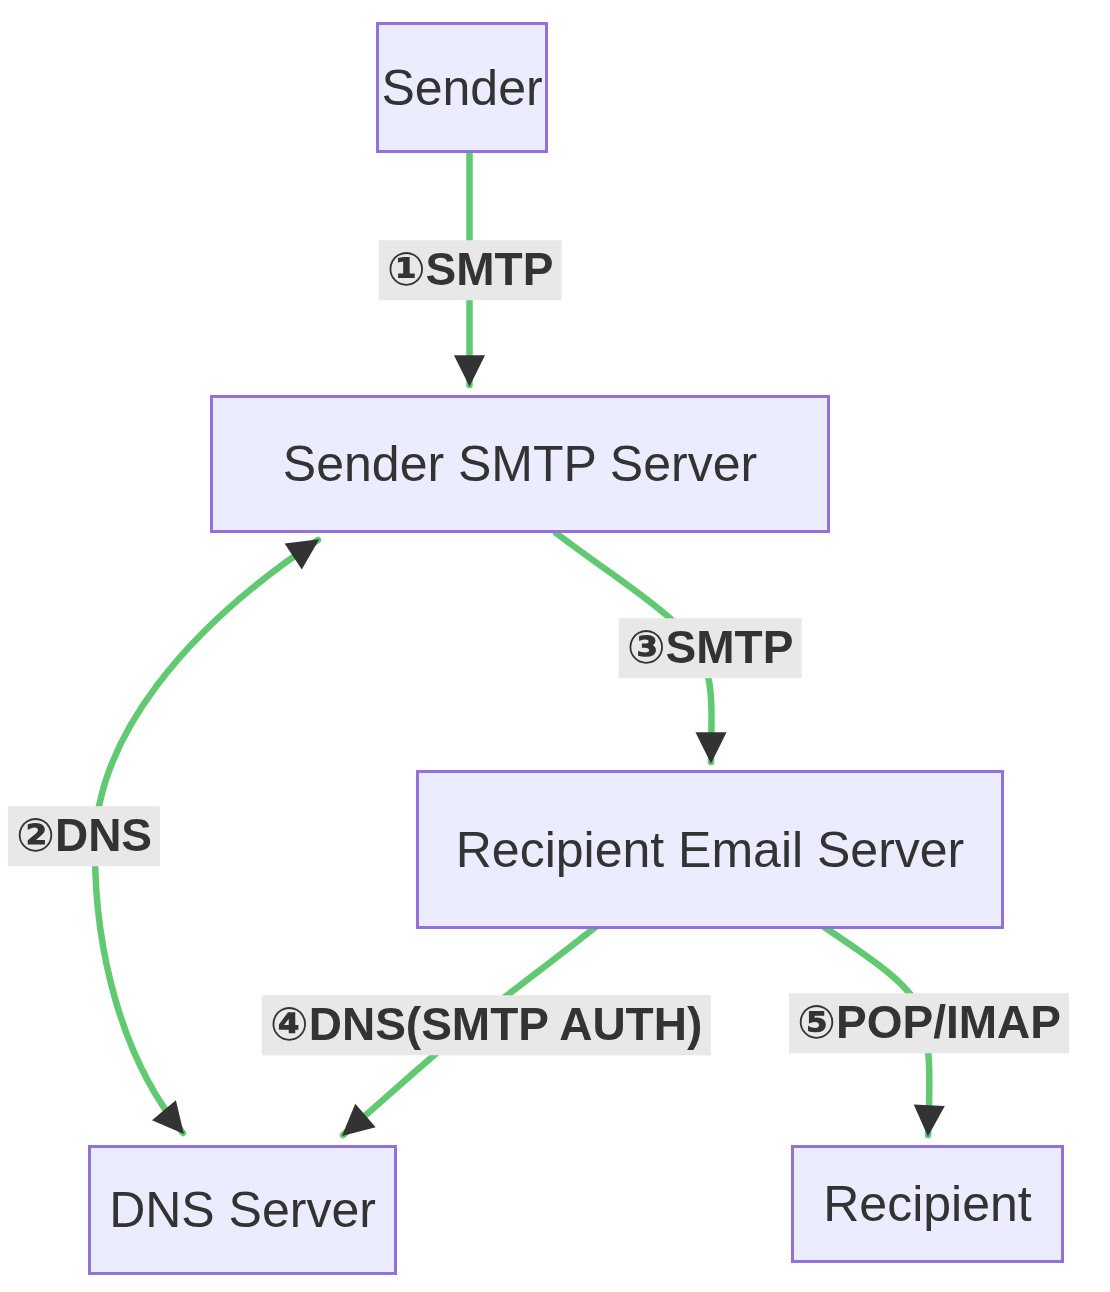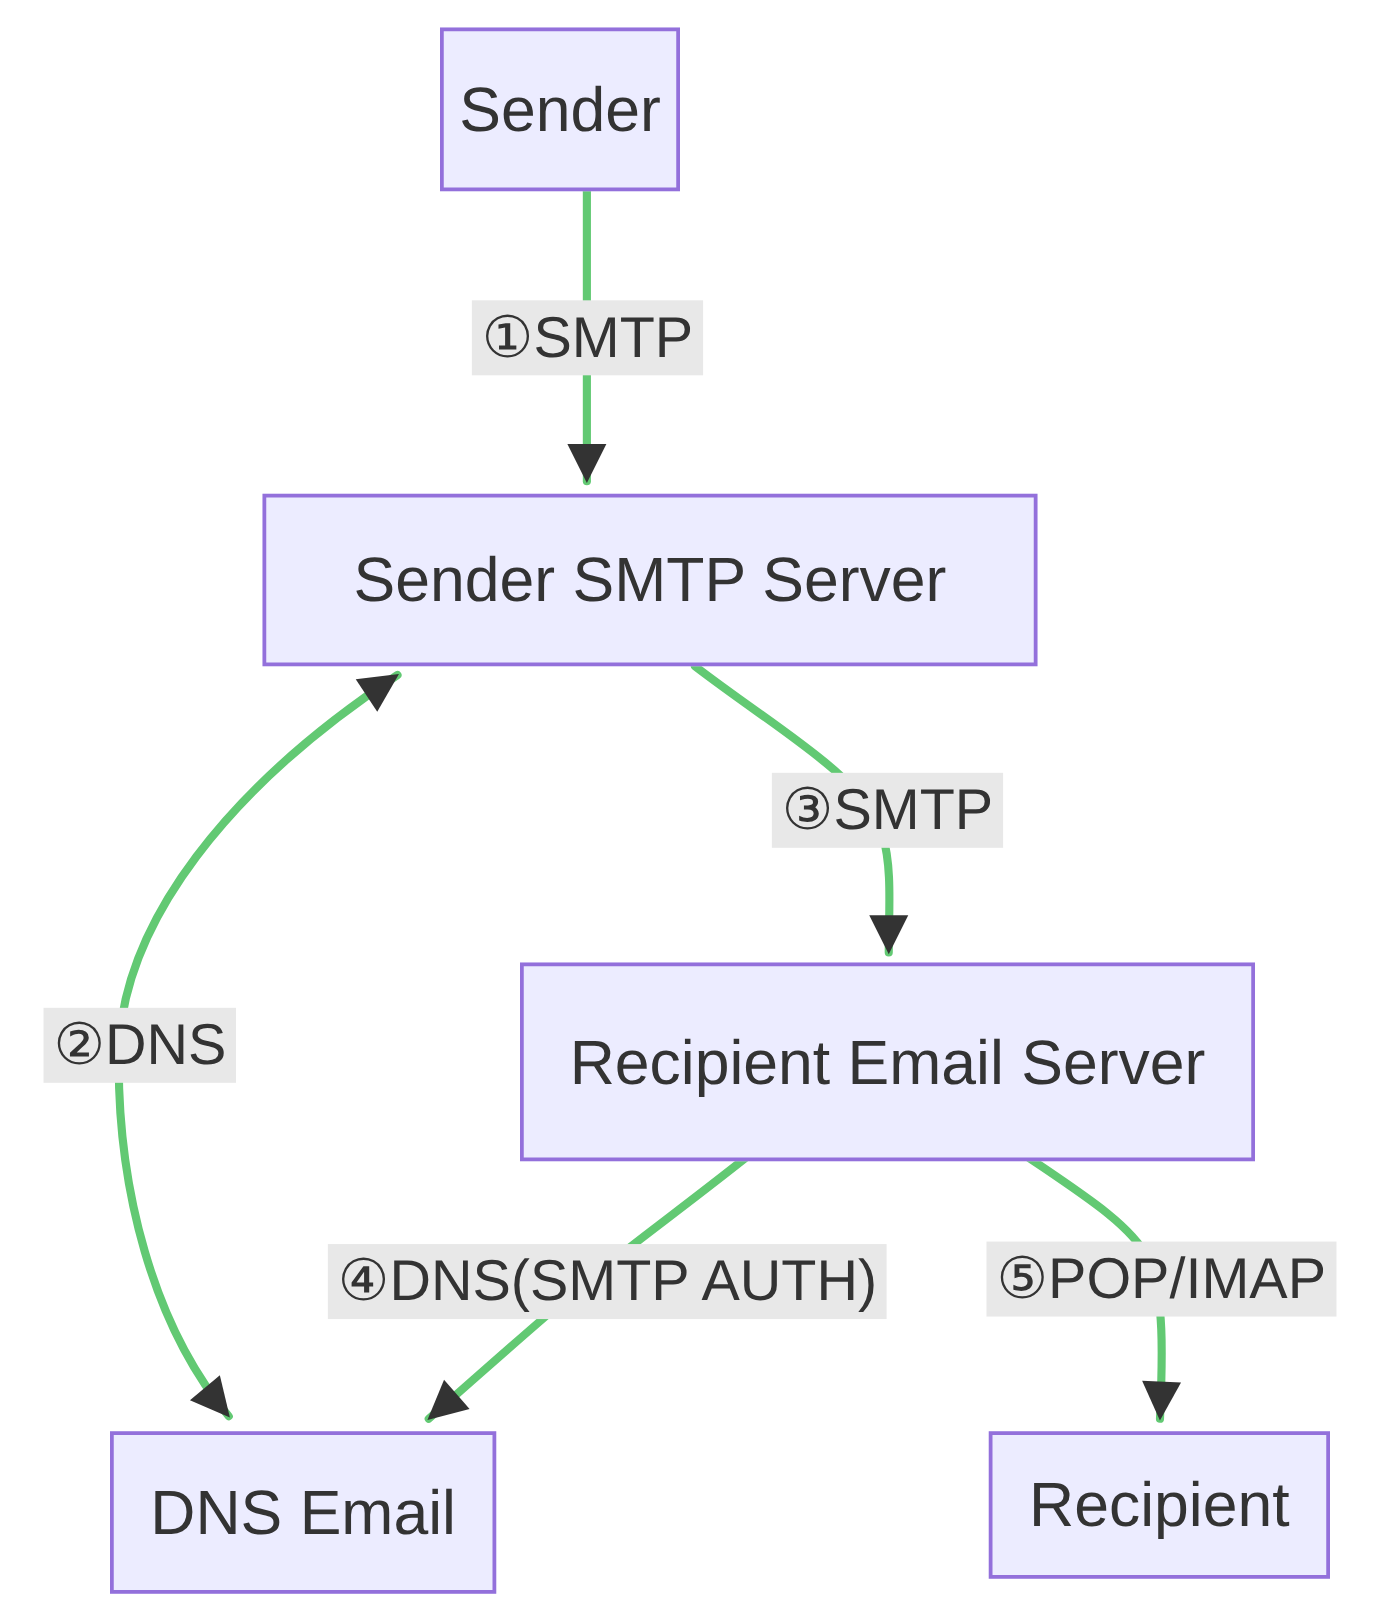--- a/index.html
+++ b/index.html
@@ -49,28 +49,29 @@
   .edge-label {
     position: absolute;
     z-index: 3;
     transform: translate(-50%, -50%);
     background: var(--label-bg);
     color: var(--text);
     font-size: 46px;
     line-height: 1.25;
     padding: 1px 8px;
     white-space: nowrap;
+    font-weight: bold;
   }
-  .n-sender          { left: 352px; top: 22px;   width: 192px; height: 131px; }
+  .n-sender          { left: 376px; top: 22px;   width: 172px; height: 131px; }
   .n-sender-smtp     { left: 210px; top: 395px;  width: 620px; height: 138px; }
   .n-recipient-email { left: 416px; top: 770px;  width: 588px; height: 159px; }
   .n-dns             { left: 88px;  top: 1145px; width: 309px; height: 130px; }
   .n-recipient       { left: 791px; top: 1145px; width: 273px; height: 118px; }
   .l-1 { left: 470px; top: 270px; }
-  .l-2 { left: 112px;  top: 836px; }
+  .l-2 { left: 84px;  top: 836px; }
   .l-3 { left: 710px; top: 648px; }
   .l-4 { left: 486px; top: 1025px; }
   .l-5 { left: 929px; top: 1023px; }
 </style>
 </head>
 <body>
 
 <div class="canvas">
 
   <svg class="edges" viewBox="0 0 1110 1292" xmlns="http://www.w3.org/2000/svg">
@@ -90,21 +91,21 @@
 
     <path class="edge" d="M 787 901 C 846 944, 901 973, 918 1006 C 932 1034, 930 1088, 928 1135" marker-end="url(#arrowhead)"></path>
   </svg>
 
   <div class="node n-sender">Sender</div>
 
   <div class="node n-sender-smtp">Sender SMTP Server</div>
 
   <div class="node n-recipient-email">Recipient Email Server</div>
 
-  <div class="node n-dns">DNS Email</div>
+  <div class="node n-dns">DNS Server</div>
 
   <div class="node n-recipient">Recipient</div>
 
   <div class="edge-label l-1">①SMTP</div>
 
   <div class="edge-label l-2">②DNS</div>
 
   <div class="edge-label l-3">③SMTP</div>
 
   <div class="edge-label l-4">④DNS(SMTP AUTH)</div>

